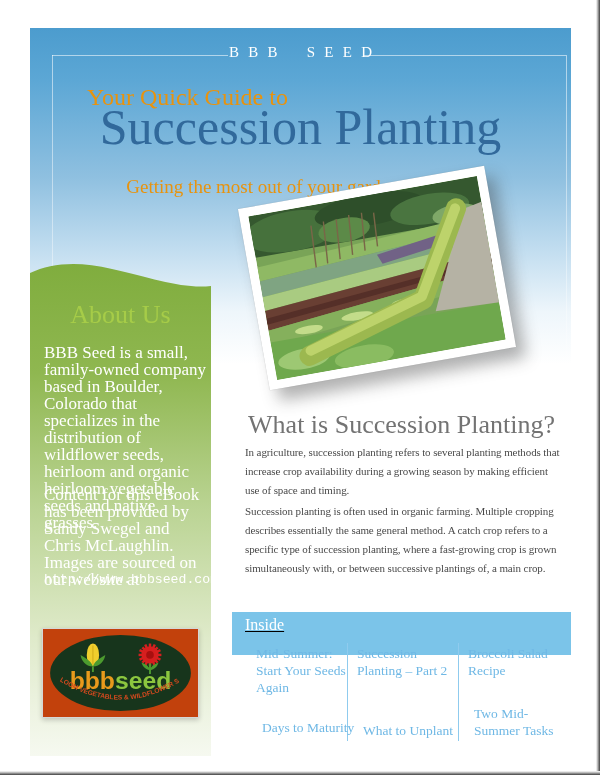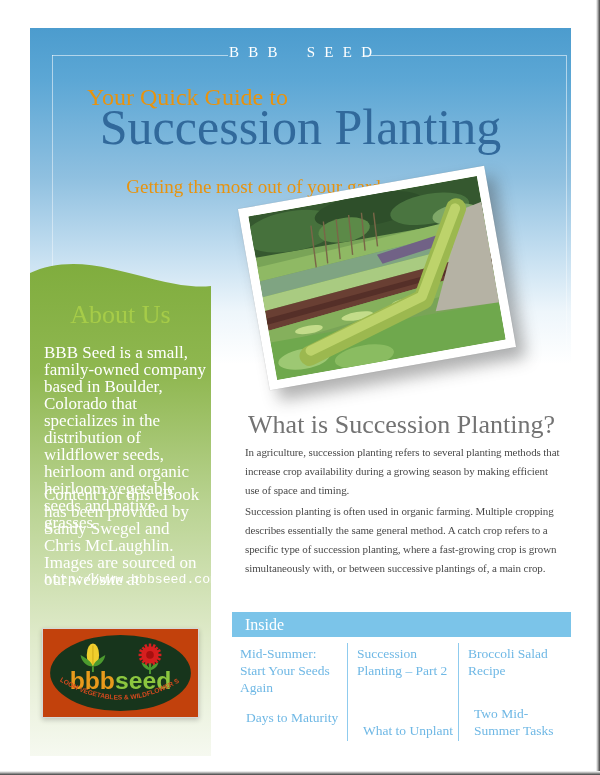--- a/index.html
+++ b/index.html
@@ -56,25 +56,25 @@
   .logo-box svg{display:block;width:145px;height:78px;}
 
   
   .article-heading{position:absolute;left:232px;top:410px;width:339px;text-align:center;
     color:#737373;font-size:26px;}
   .article-p{position:absolute;left:245px;width:318px;color:#4a4a4a;font-size:11px;line-height:19px;letter-spacing:-0.1px;}
   .article-p.p1{top:443px;}
   .article-p.p2{top:502px;}
 
   
-  .inside-bar{position:absolute;left:232px;top:612px;width:339px;height:25px;background:#7bc4e9;}
+  .inside-bar{position:absolute;left:232px;top:612px;width:339px;height:43px;background:#7bc4e9;text-decoration:underline;}
   .inside-label{color:#ffffff;font-size:16px;line-height:25px;padding-left:13px;}
   .toc-col{position:absolute;top:645px;width:104px;display:flex;flex-direction:column;
     color:#6fb8e5;font-size:13.5px;line-height:17px;}
-  .toc-col.c1{left:240px;gap:13px;}
+  .toc-col.c1{left:256px;gap:23px;}
   .toc-col.c2{left:357px;gap:43px;}
   .toc-col.c3{left:468px;gap:26px;}
   .toc-col .second{padding-left:6px;}
   .toc-divider{position:absolute;top:643px;width:1px;height:98px;background:#8fcbee;}
   .toc-divider.d1{left:347px;}
   .toc-divider.d2{left:458px;}
 </style>
 </head>
 <body>
 

